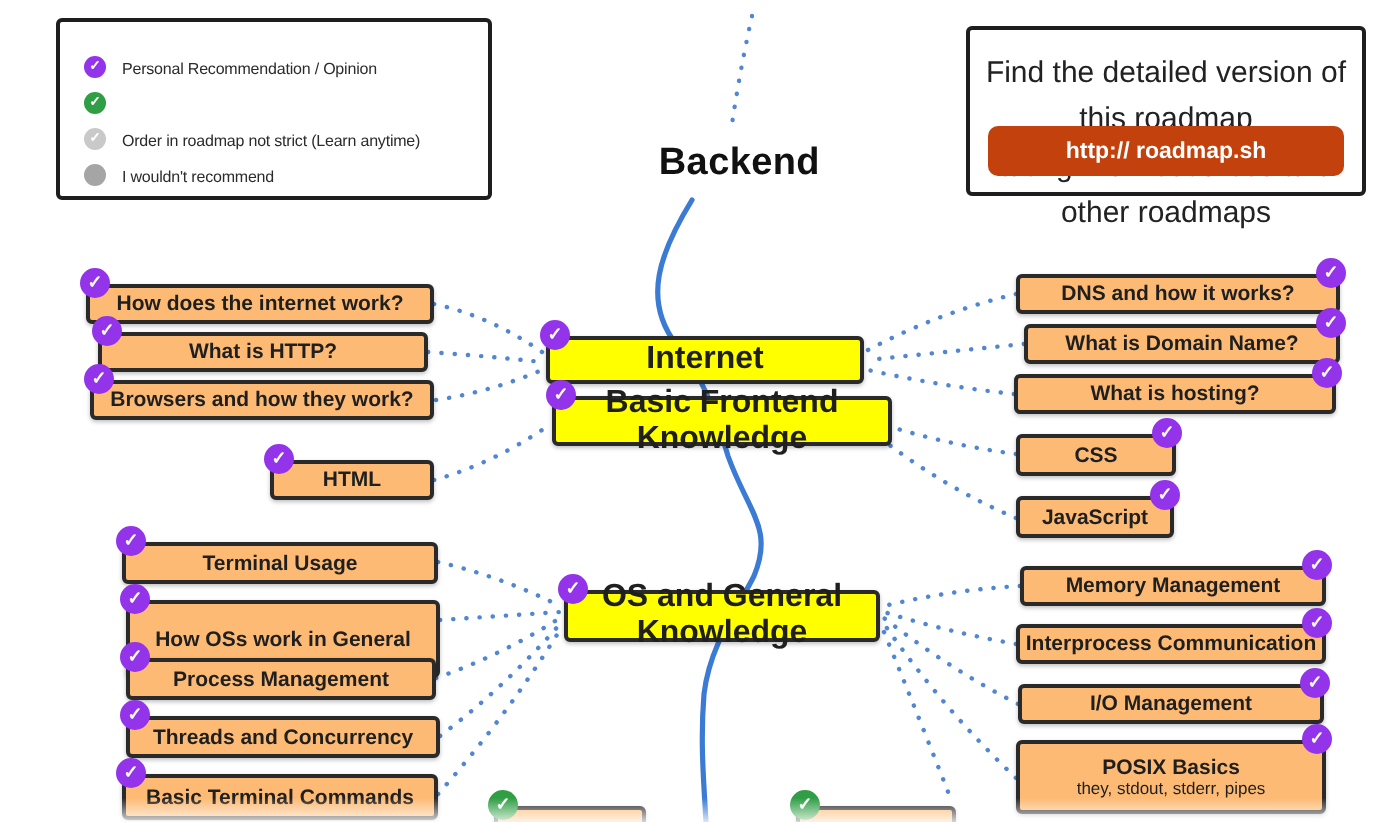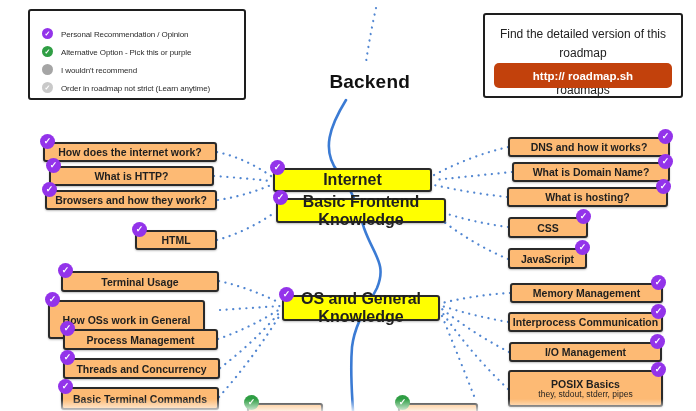--- a/index.html
+++ b/index.html
@@ -35,21 +35,21 @@
   #legend{left:28px;top:9px;width:218px;height:91px;padding:10px 0 0 12px;}
   .lrow{display:flex;align-items:flex-end;height:18px;}
   .licon{width:11px;height:11px;border-radius:50%;margin-right:8px;flex:0 0 11px;
          display:flex;align-items:center;justify-content:center;}
   .licon.check::before{content:"\2713";color:#fff;font-size:7px;font-weight:900;line-height:1;}
   .licon.purple{background:#9333ea;} .licon.green{background:#2f9e44;}
   .licon.lightgray{background:#c9c9c9;} .licon.darkgray{background:#a5a5a5;}
   .ltext{font-size:8px;letter-spacing:-0.1px;color:#2b2b2b;font-weight:500;}
 
   #infocard{left:483px;top:13px;width:200px;height:85px;padding-top:10px;text-align:center;}
-  .infoline{font-size:12px;color:#222;line-height:1.55;font-weight:500;}
+  .infoline{font-size:15px;color:#222;line-height:1.55;font-weight:500;}
   #infobtn{
     position:absolute;left:9px;top:48px;width:178px;height:25px;background:#c2410c;border:none;
     border-radius:5px;color:#fff;font-size:11.5px;font-weight:700;cursor:pointer;
     display:flex;align-items:center;justify-content:center;font-family:"Liberation Sans",sans-serif;
   }
 
   #pagetitle{
     position:absolute;left:270px;top:71px;width:140px;text-align:right;z-index:5;
     font-size:19px;font-weight:800;color:#111;letter-spacing:.2px;
   }
@@ -92,29 +92,28 @@
     <path class="dot" d="M442,316 Q460,360 476,401"></path>
   </svg>
 
   <div class="card" id="legend">
     <div class="lrow">
       <span class="licon check purple"></span>
       <span class="ltext">Personal Recommendation / Opinion</span>
     </div>
     <div class="lrow">
       <span class="licon check green"></span>
-      <span class="ltext">Alternative Option - Pick this or purple</span>
+    </div>
+    <div class="lrow">
+      <span class="licon check lightgray"></span>
+      <span class="ltext">Order in roadmap not strict (Learn anytime)</span>
     </div>
     <div class="lrow">
       <span class="licon darkgray"></span>
       <span class="ltext">I wouldn't recommend</span>
-    </div>
-    <div class="lrow">
-      <span class="licon check lightgray"></span>
-      <span class="ltext">Order in roadmap not strict (Learn anytime)</span>
     </div>
   </div>
 
   <div class="card" id="infocard">
     <div class="infoline">Find the detailed version of this roadmap</div>
     <div class="infoline">along with resources and other roadmaps</div>
     <button id="infobtn">http:// roadmap.sh</button>
   </div>
 
   <div id="pagetitle">Backend</div>
@@ -167,21 +166,21 @@
   </div>
   <div class="node" style="left:508px;top:248px;width:79px;height:21px">
     <span class="badge tr purple"></span>
     <span>JavaScript</span>
   </div>
 
   <div class="node" style="left:61px;top:271px;width:158px;height:21px">
     <span class="badge tl purple"></span>
     <span>Terminal Usage</span>
   </div>
-  <div class="node" style="left:48px;top:300px;width:157px;height:39px">
+  <div class="node" style="left:63px;top:300px;width:157px;height:39px">
     <span class="badge tl purple"></span>
     <span>How OSs work in General</span>
   </div>
   <div class="node" style="left:63px;top:329px;width:155px;height:21px">
     <span class="badge tl purple"></span>
     <span>Process Management</span>
   </div>
   <div class="node" style="left:63px;top:358px;width:157px;height:21px">
     <span class="badge tl purple"></span>
     <span>Threads and Concurrency</span>

